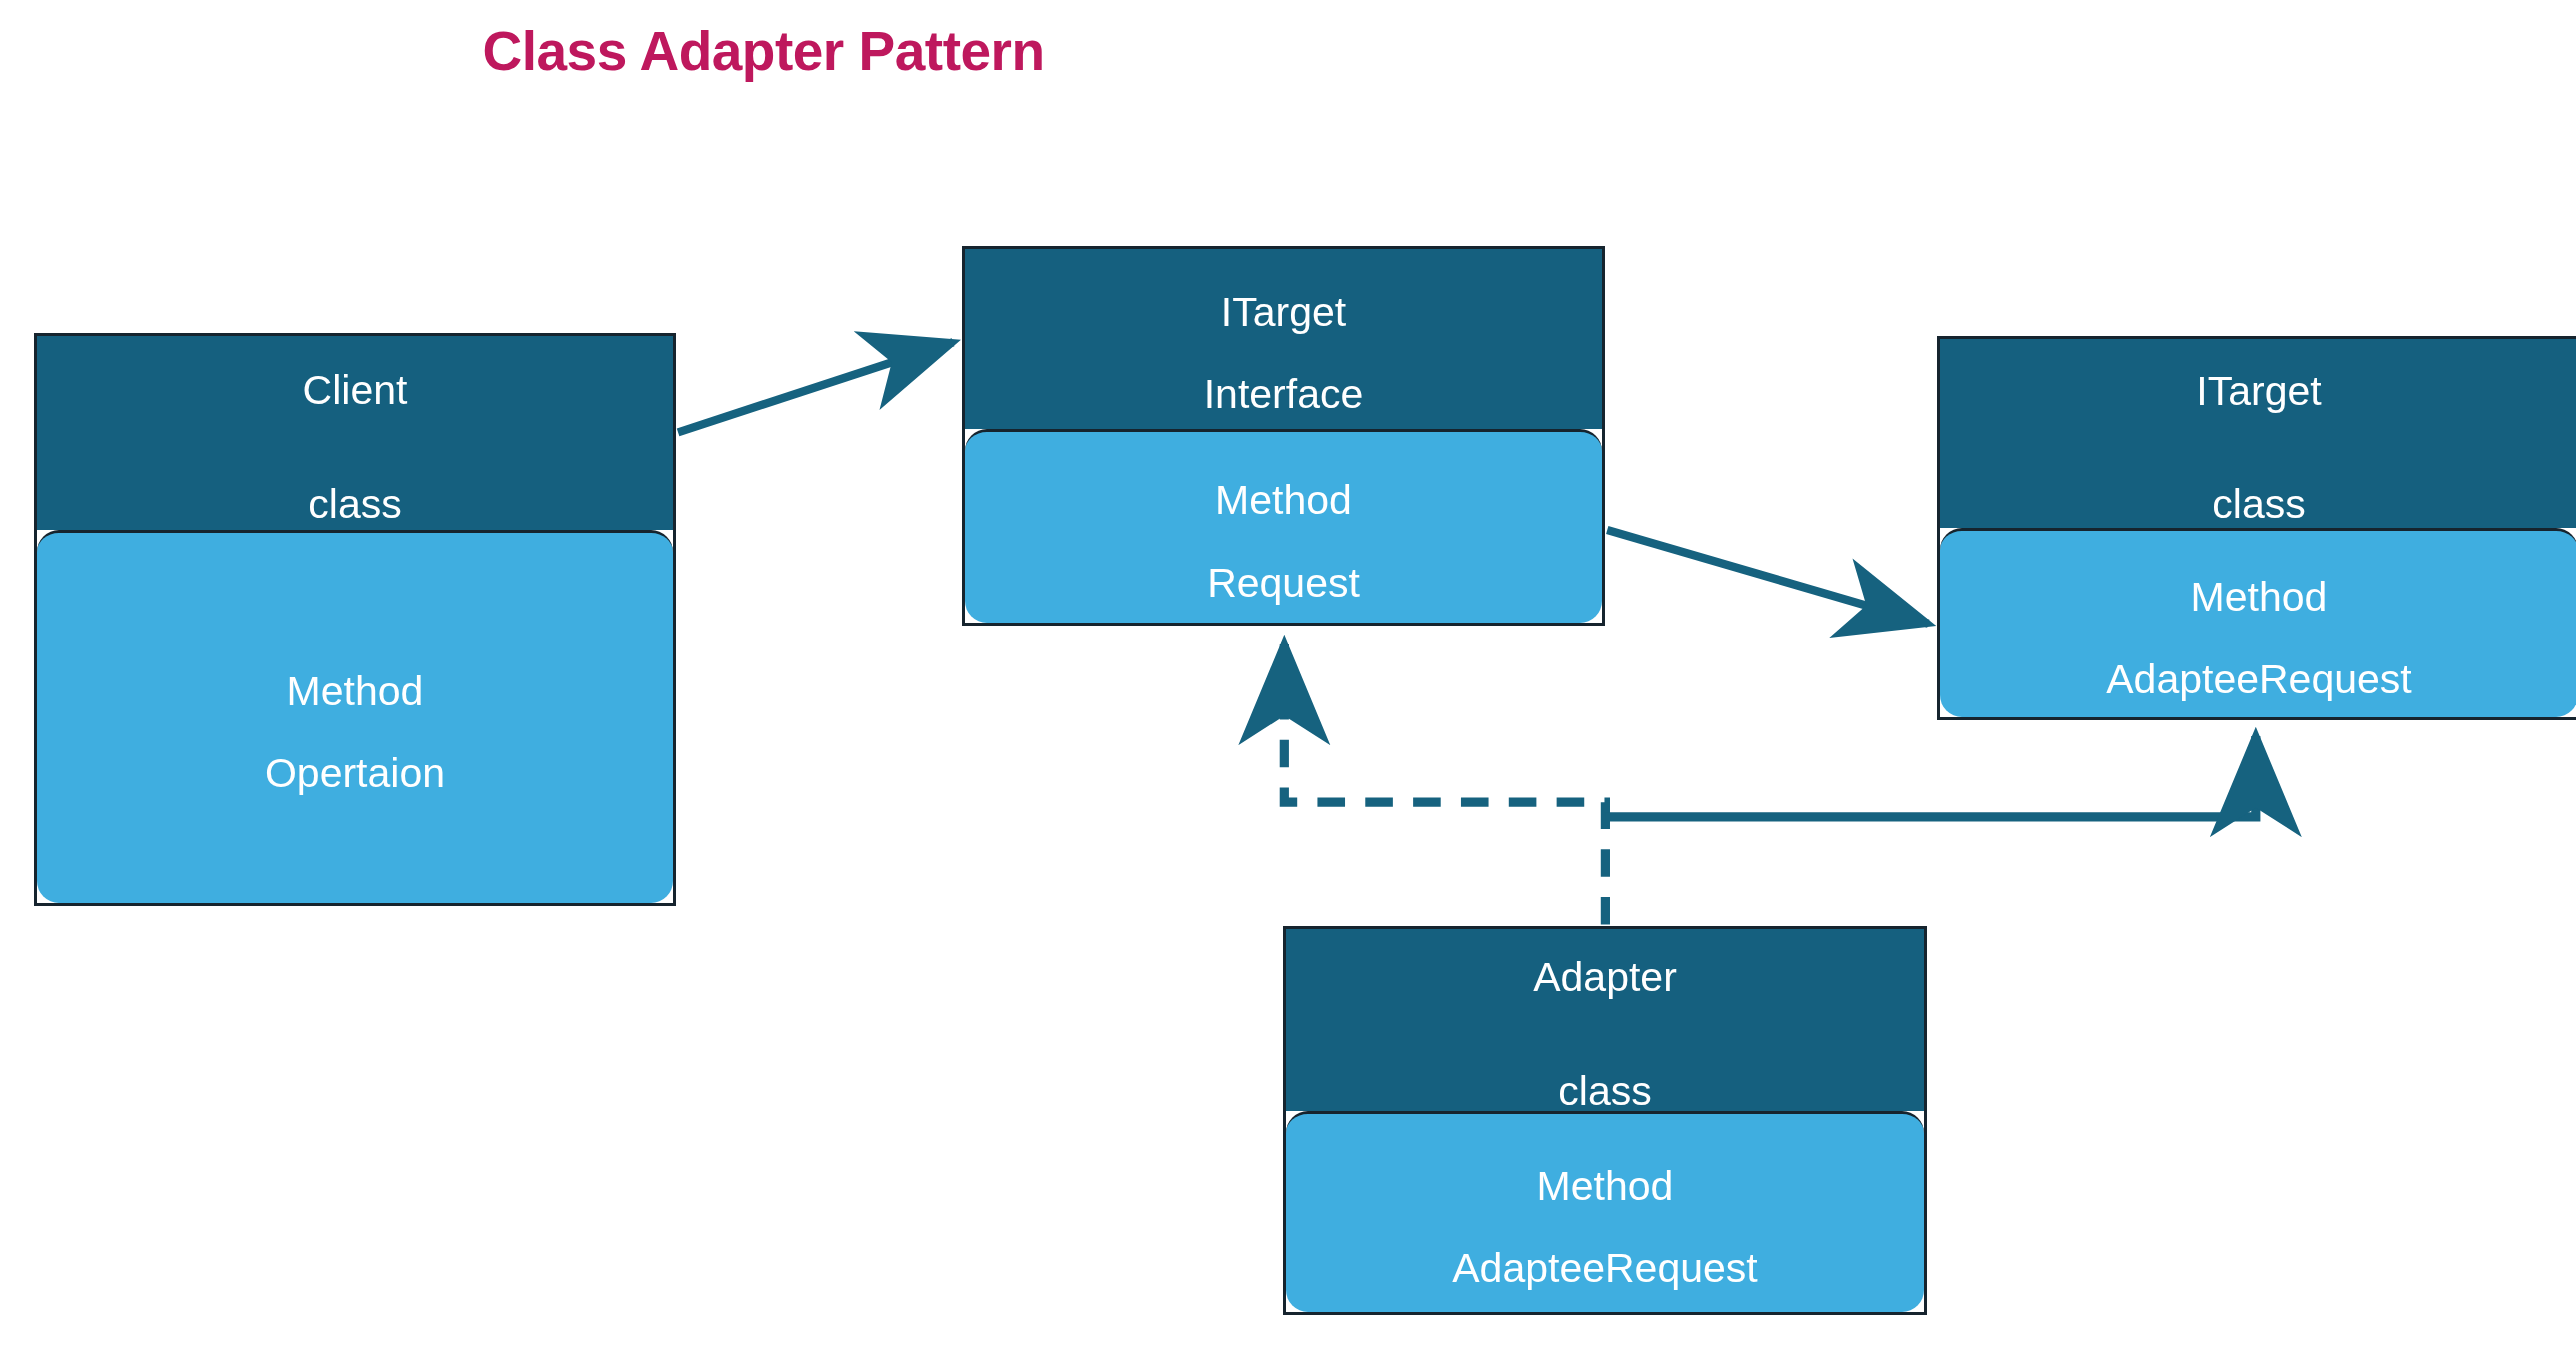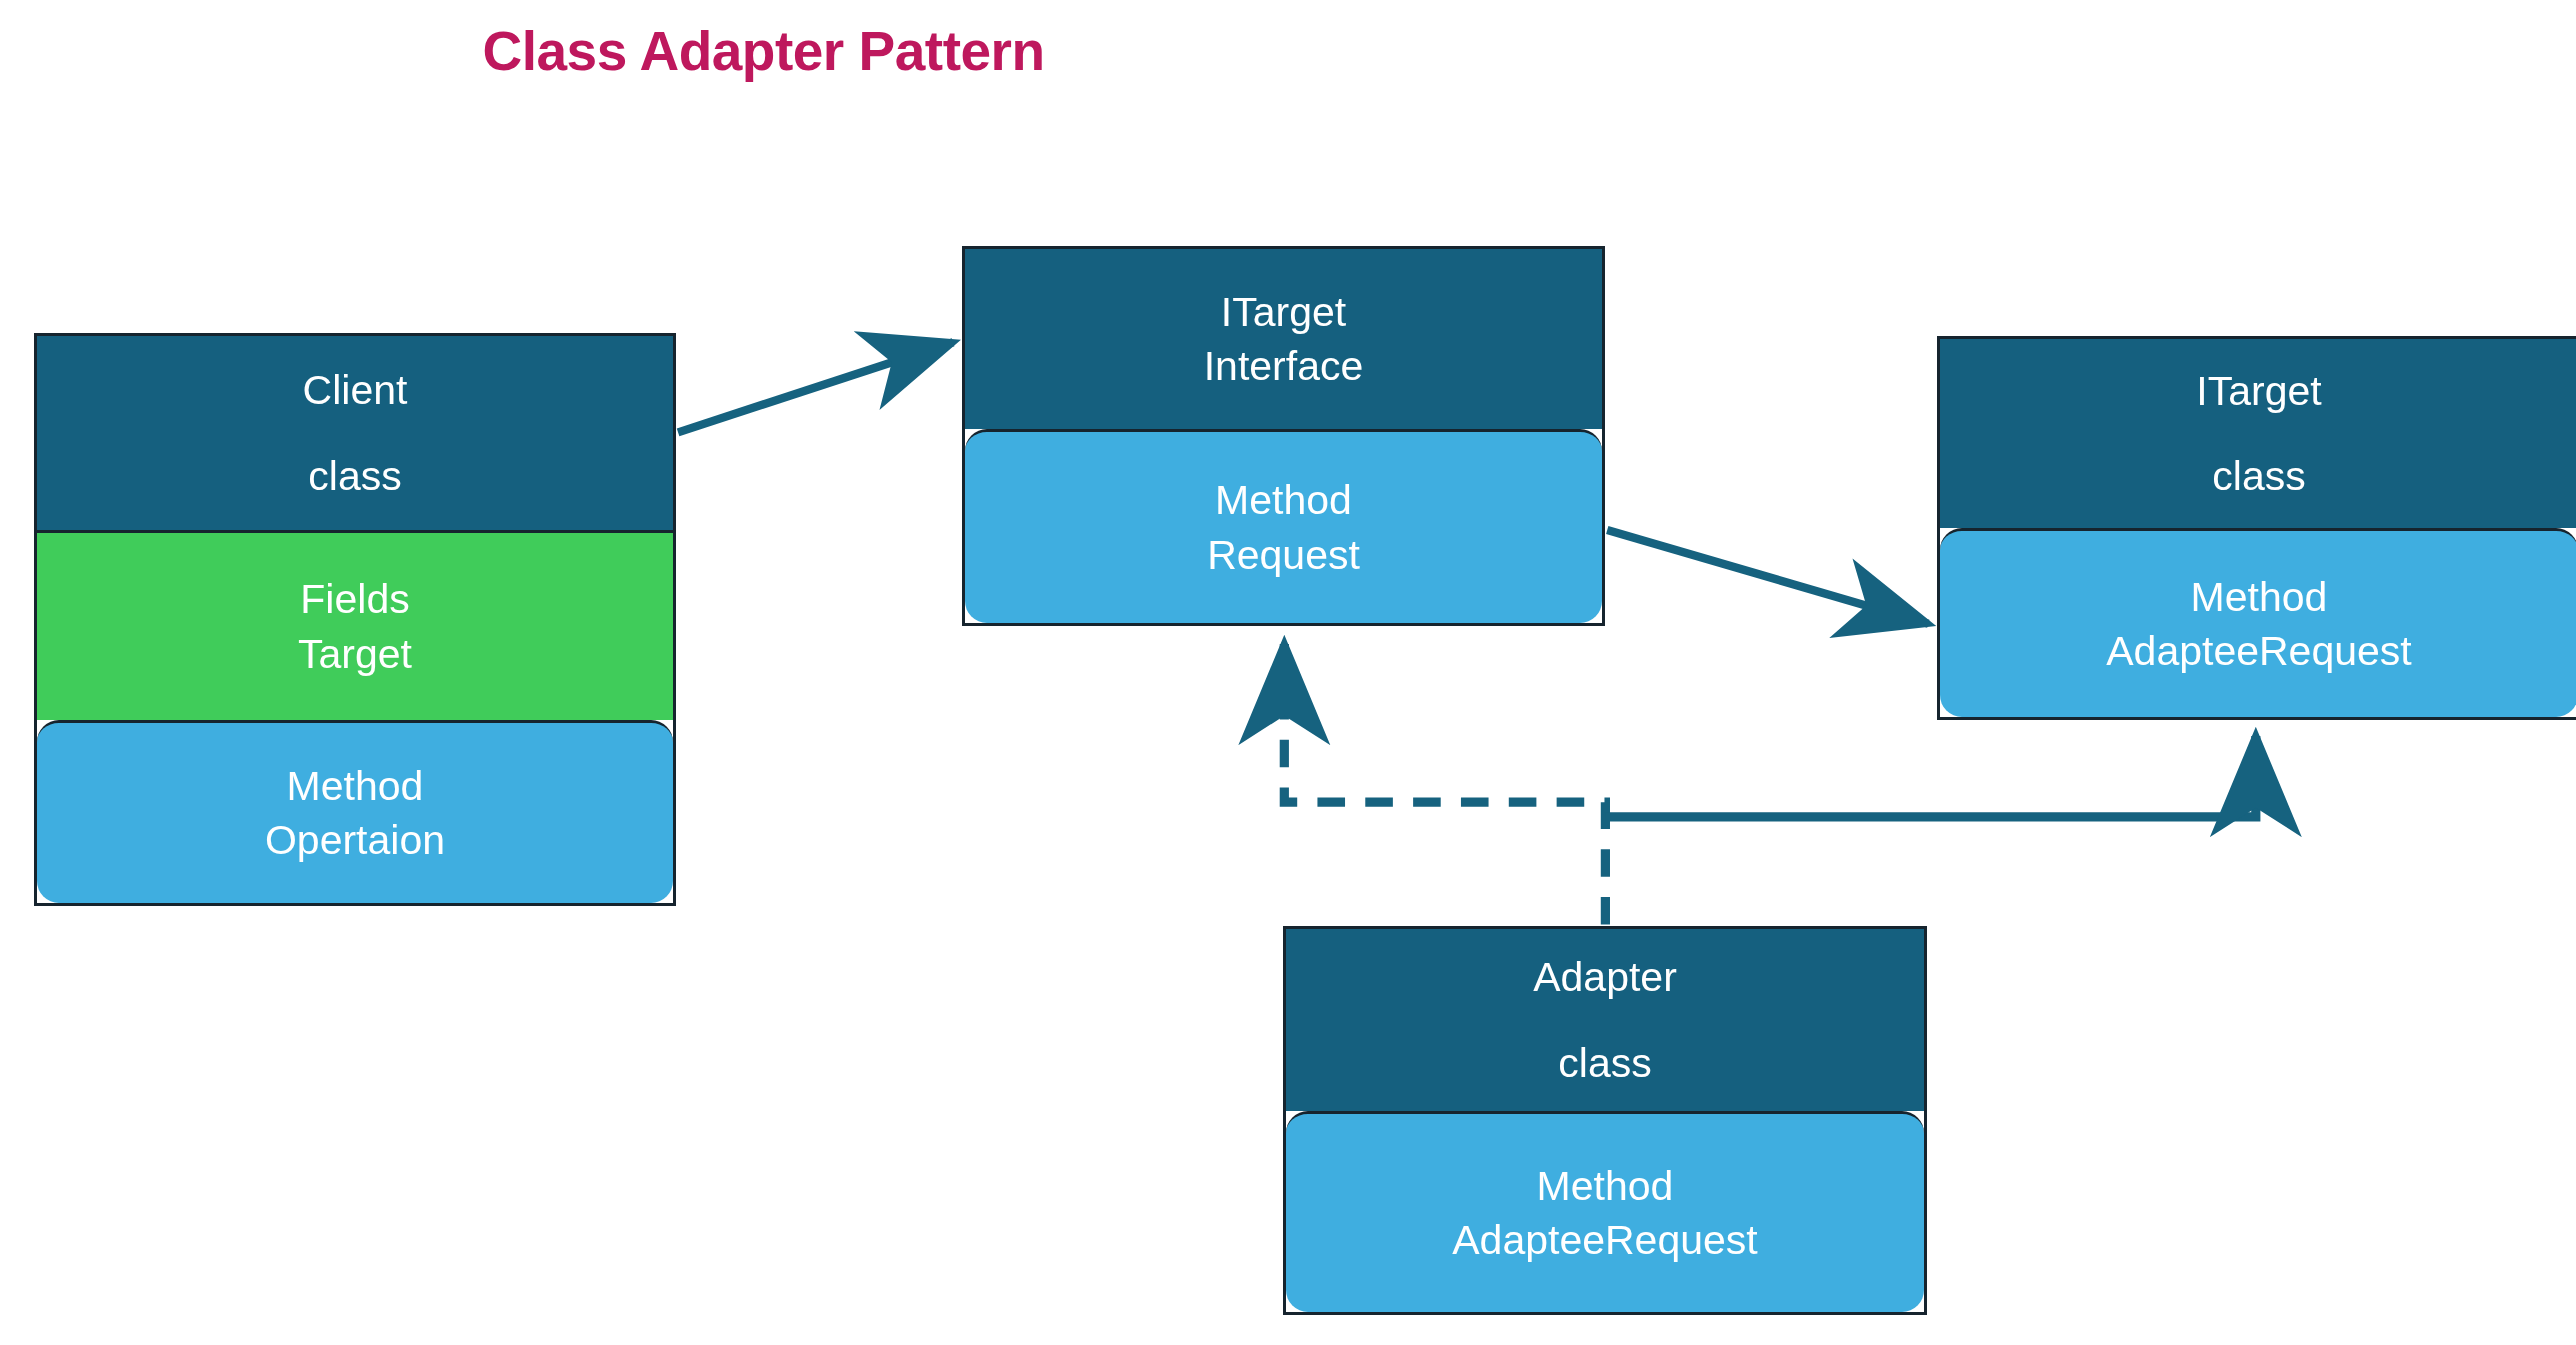--- a/index.html
+++ b/index.html
@@ -48,21 +48,21 @@
     line-height: 1.32;
     text-align: center;
     overflow: hidden;
   }
   .uml-section + .uml-section {
     border-top: 3.7px solid #16242e;
   }
   .sec-header   { background: #15607F; }
   .sec-fields   { background: #40CC5A; }
   .sec-method   { background: #3FAEE0; border-radius: 22px; }
-  .sec-line     { display: block; white-space: nowrap; }
+  .sec-line     { display: block; white-space: nowrap; margin-top: 28px; }
   .hdr-name     { margin-bottom: 31px; }
 
   svg.connectors {
     position: absolute;
     left: 0;
     top: 0;
     width: 2576px;
     height: 1345px;
     pointer-events: none;
   }
@@ -87,24 +87,20 @@
 
     <path d="M1745,1005 L1745,872 L1396,872 L1396,700" fill="none" stroke="#16627F" stroke-width="10" stroke-dasharray="30 22" marker-end="url(#arrowOpen)"></path>
 
     <path d="M1745,888 L2452,888 L2452,800" fill="none" stroke="#16627F" stroke-width="10" marker-end="url(#arrowOpen)"></path>
   </svg>
 
   <div class="uml-box" style="left:34px; top:333px; width:642px; height:573px;">
     <div class="uml-section sec-header" style="height:194px;justify-content:center;">
       <span class="sec-line hdr-name">Client</span>
       <span class="sec-line">class</span>
-    </div>
-    <div class="uml-section sec-fields" style="height:190px;">
-      <span class="sec-line">Fields</span>
-      <span class="sec-line">Target</span>
     </div>
     <div class="uml-section sec-method" style="flex:1 1 auto;">
       <span class="sec-line">Method</span>
       <span class="sec-line">Opertaion</span>
     </div>
   </div>
 
   <div class="uml-box" style="left:962px; top:246px; width:643px; height:380px;">
     <div class="uml-section sec-header" style="height:180px;">
       <span class="sec-line">ITarget</span>

